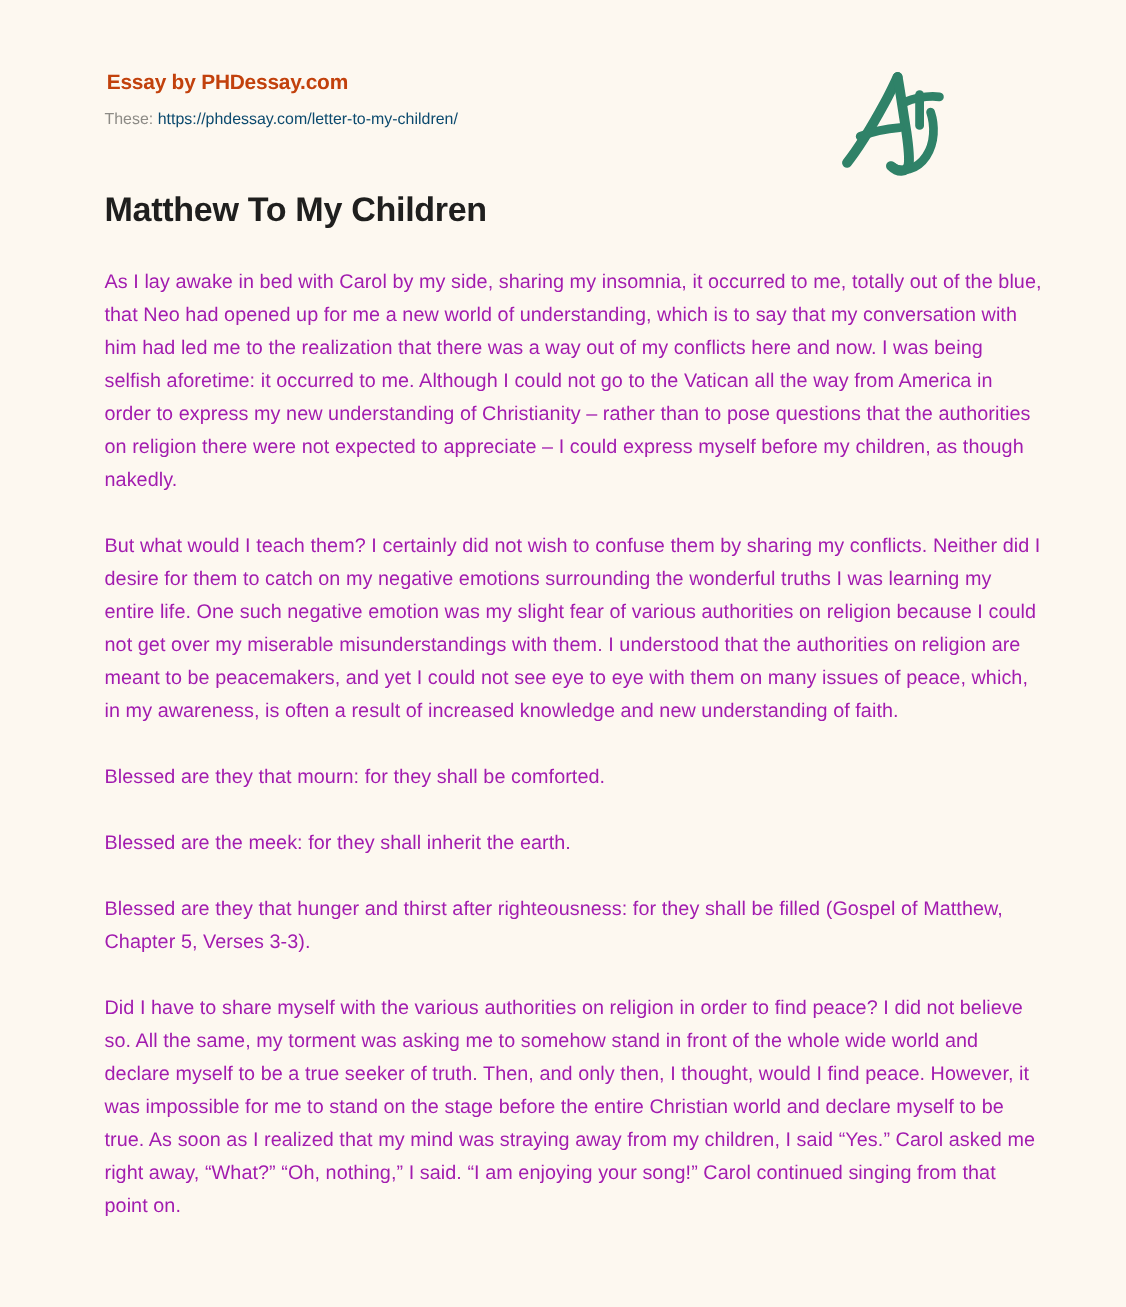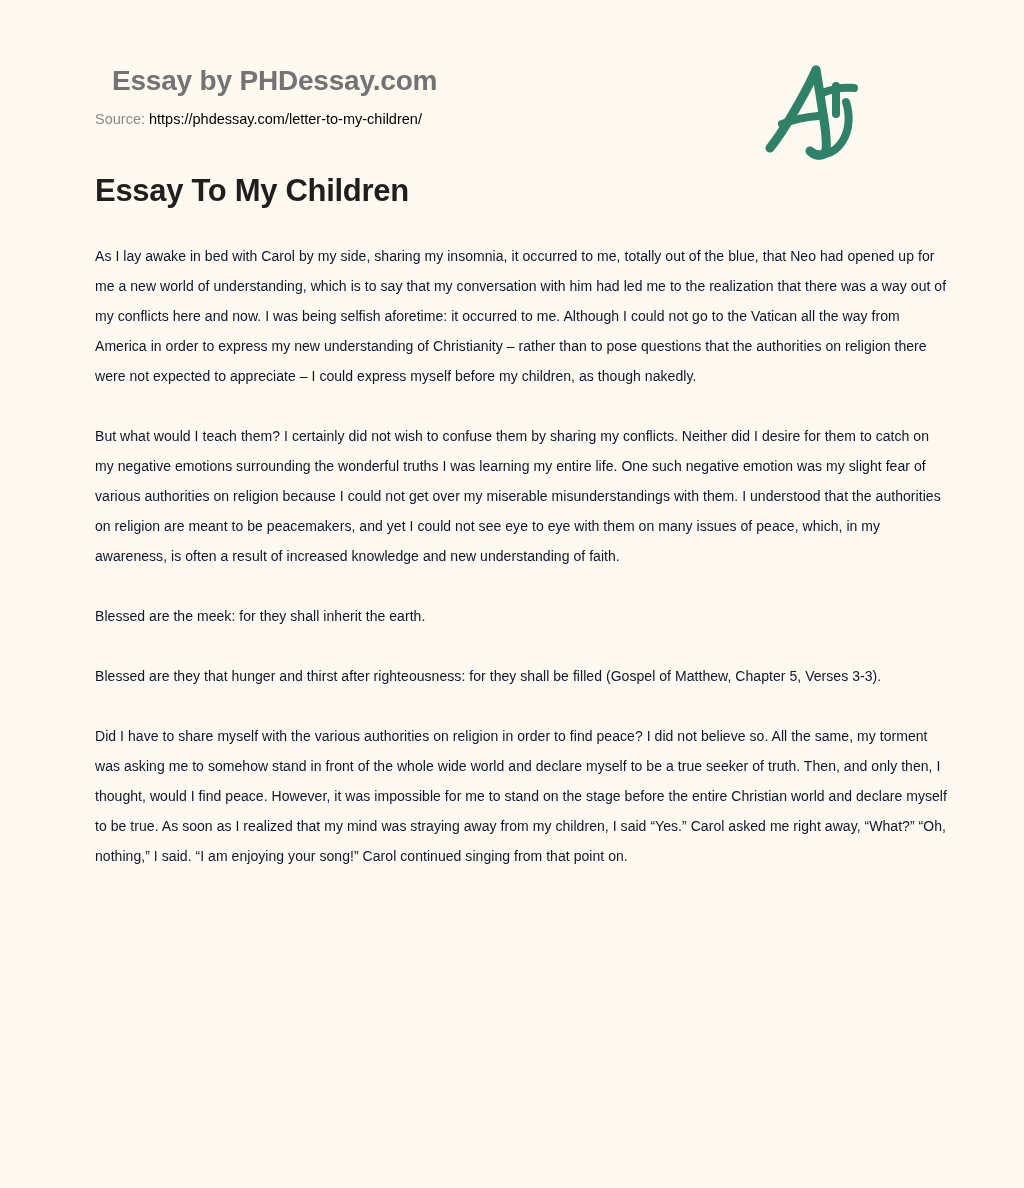--- a/index.html
+++ b/index.html
@@ -25,38 +25,38 @@
   }
 
   
   .header {
     position: relative;
     padding-top: 66px;
     height: 118px;
     box-sizing: border-box;
   }
   .byline {
-    font-size: 28px;
+    font-size: 19px;
     font-weight: 700;
-    color: #737373;
+    color: #c2410c;
     letter-spacing: -0.2px;
     line-height: 1.1;
-    margin: 0 0 14px 32px;
+    margin: 0 0 14px 17px;
   }
   .source-line {
     font-size: 14.5px;
     color: #8d8b86;
     margin-left: 15px;
     line-height: 1.2;
   }
   .source-label {
     color: #8d8b86;
   }
   .source-url {
-    color: #000000;
+    color: #0c4a6e;
     text-decoration: none;
   }
 
   .logo {
     position: absolute;
     right: 66px;
     top: 58px;
     width: 120px;
     height: 104px;
   }
@@ -71,60 +71,61 @@
     margin: 54px 0 0 15px;
     line-height: 1.2;
   }
 
   
   .article {
     margin: 32px 0 0 15px;
     width: 852px;
   }
   .article p {
-    font-size: 14px;
+    font-size: 18px;
     line-height: 30px;
-    color: #0f172a;
+    color: #a21caf;
     margin: 0 0 30px 0;
     text-align: left;
     letter-spacing: 0.05px;
   }
   .article p.verse {
     margin-bottom: 30px;
   }
 </style>
 </head>
 <body>
 
 <div class="page">
 
   <div class="header">
     <div class="byline">Essay by PHDessay.com</div>
     <div class="source-line">
-      <span class="source-label">Source: </span><a class="source-url" href="#">https://phdessay.com/letter-to-my-children/</a>
+      <span class="source-label">These: </span><a class="source-url" href="#">https://phdessay.com/letter-to-my-children/</a>
     </div>
 
     <div class="logo">
       <svg viewBox="0 0 120 104" width="120" height="104" aria-hidden="true">
         <g fill="none" stroke="#2f8268" stroke-linecap="round" stroke-linejoin="round">
           <path d="M12 90 C 20 80, 34 58, 46 36 C 52 25, 56 16, 58 12" stroke-width="9"></path>
           <path d="M58 12 C 60 22, 63 44, 66 62 C 68 76, 69 86, 68 92 C 66 99, 58 99, 52 93" stroke-width="9"></path>
           <path d="M24 66 C 34 62, 48 59, 60 58" stroke-width="8"></path>
           <path d="M52 93 C 62 100, 76 96, 84 84 C 92 72, 92 56, 88 44" stroke-width="8"></path>
           <path d="M78 28 L 78 56" stroke-width="8"></path>
           <path d="M64 35 C 74 31, 86 29, 96 30" stroke-width="8"></path>
         </g>
       </svg>
     </div>
   </div>
 
-  <h1 class="title">Essay To My Children</h1>
+  <h1 class="title">Matthew To My Children</h1>
 
   <div class="article">
     <p>As I lay awake in bed with Carol by my side, sharing my insomnia, it occurred to me, totally out of the blue, that Neo had opened up for me a new world of understanding, which is to say that my conversation with him had led me to the realization that there was a way out of my conflicts here and now.  I was being selfish aforetime: it occurred to me.  Although I could not go to the Vatican all the way from America in order to express my new understanding of Christianity – rather than to pose questions that the authorities on religion there were not expected to appreciate – I could express myself before my children, as though nakedly.</p>
     <p>But what would I teach them?  I certainly did not wish to confuse them by sharing my conflicts.  Neither did I desire for them to catch on my negative emotions surrounding the wonderful truths I was learning my entire life.  One such negative emotion was my slight fear of various authorities on religion because I could not get over my miserable misunderstandings with them.  I understood that the authorities on religion are meant to be peacemakers, and yet I could not see eye to eye with them on many issues of peace, which, in my awareness, is often a result of increased knowledge and new understanding of faith.</p>
+    <p class="verse">Blessed are they that mourn: for they shall be comforted.</p>
     <p class="verse">Blessed are the meek: for they shall inherit the earth.</p>
     <p class="verse"> Blessed are they that hunger and thirst after righteousness: for they shall be filled (Gospel of Matthew, Chapter 5, Verses 3-3).</p>
     <p>Did I have to share myself with the various authorities on religion in order to find peace?  I did not believe so.  All the same, my torment was asking me to somehow stand in front of the whole wide world and declare myself to be a true seeker of truth.  Then, and only then, I thought, would I find peace.  However, it was impossible for me to stand on the stage before the entire Christian world and declare myself to be true.  As soon as I realized that my mind was straying away from my children, I said “Yes.”  Carol asked me right away, “What?”  “Oh, nothing,” I said.  “I am enjoying your song!”  Carol continued singing from that point on.</p>
 
   </div>
 
 </div>
 
 </body></html>

